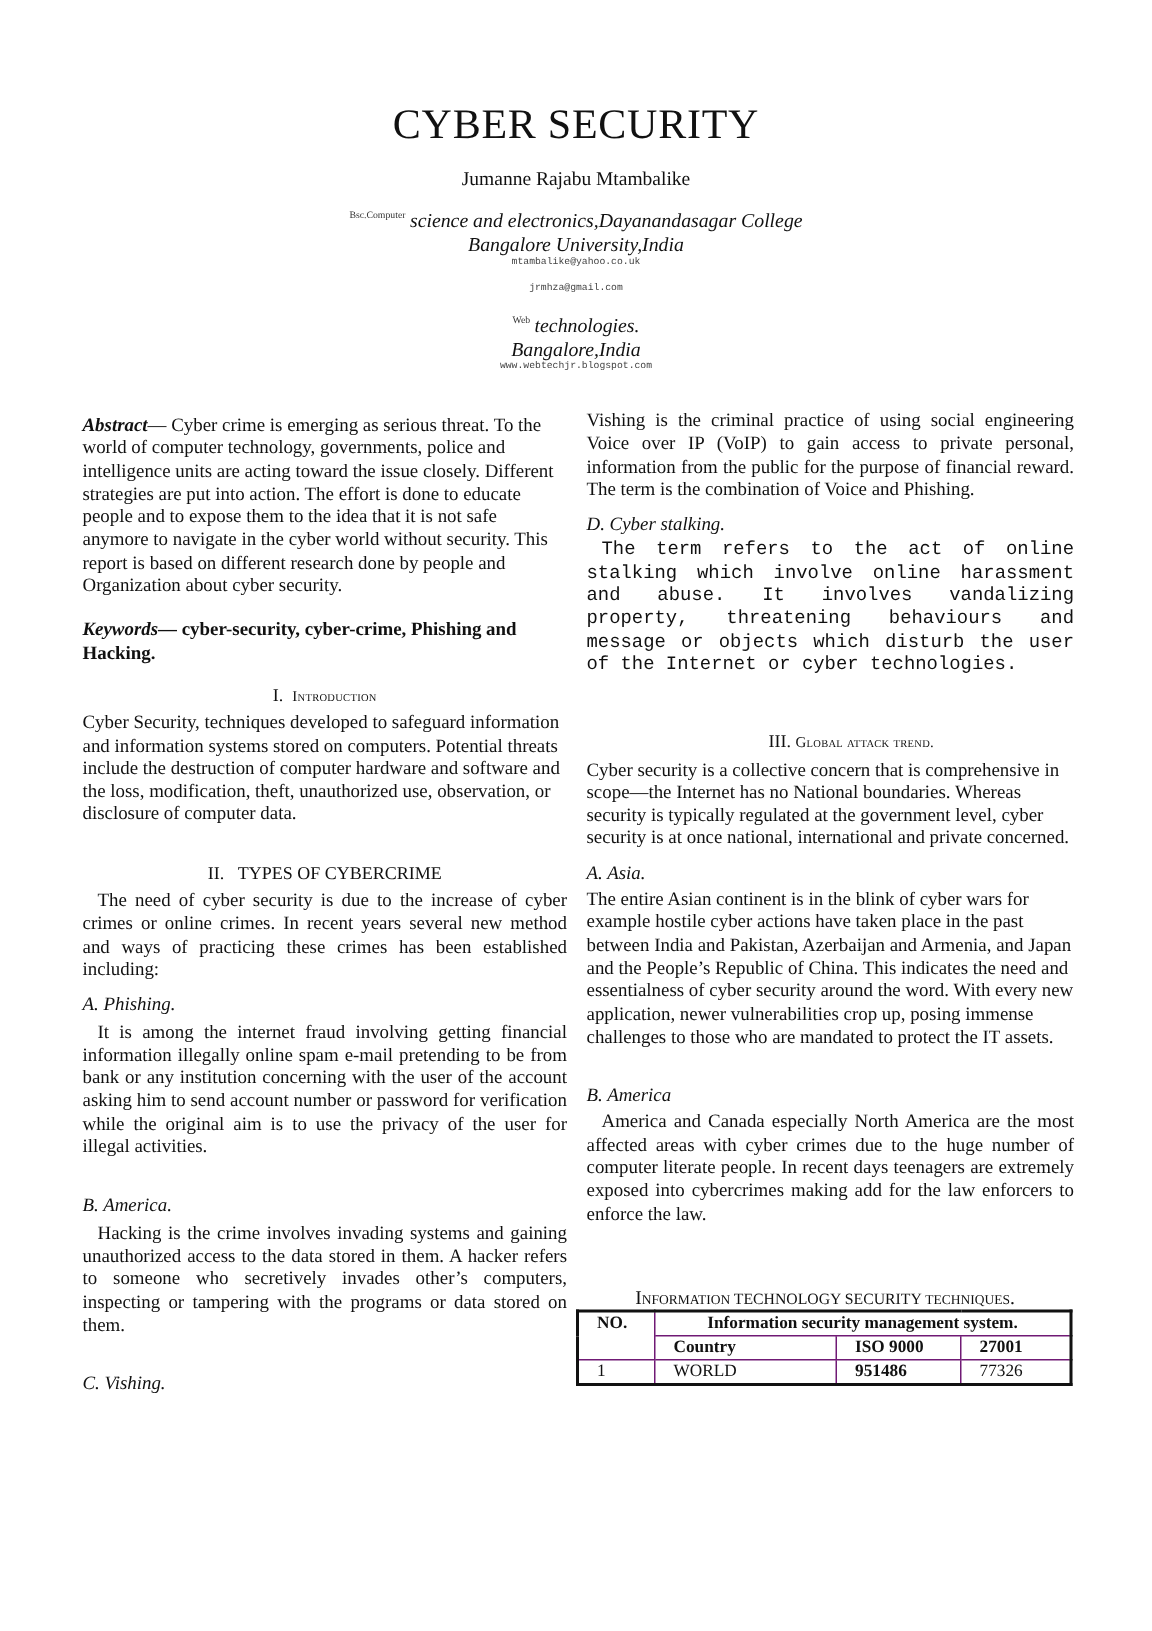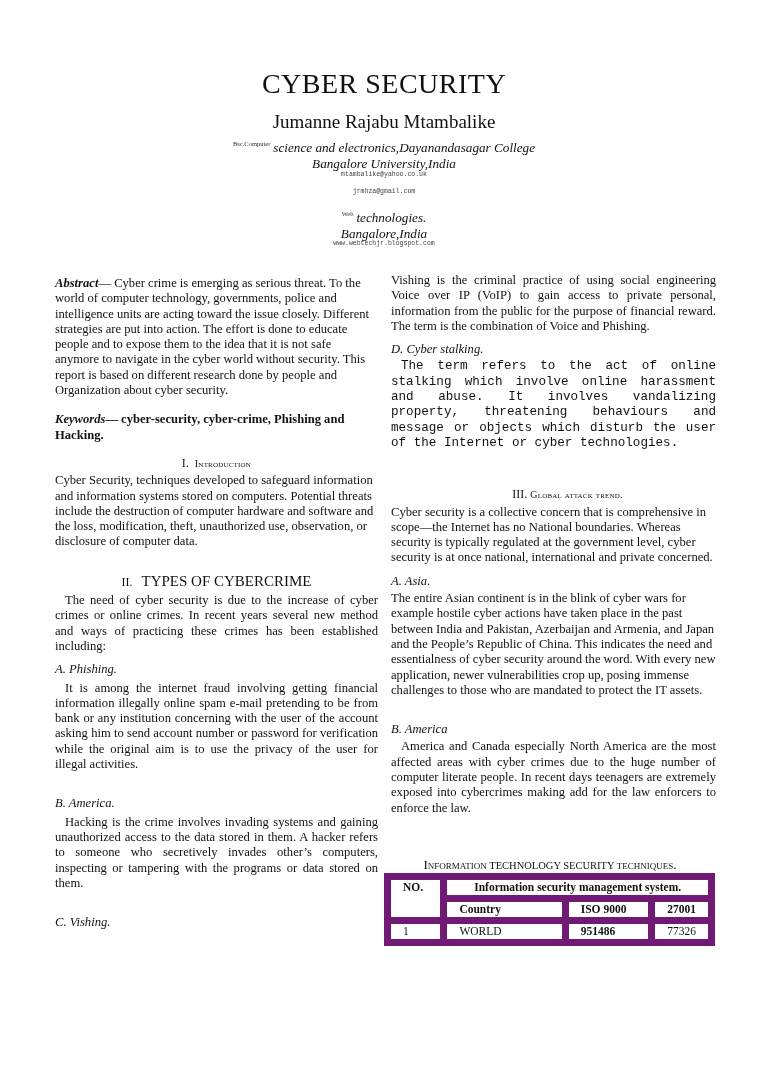--- a/index.html
+++ b/index.html
@@ -7,21 +7,21 @@
     width: 768px; height: 1087px; position: relative; overflow: hidden;
     font-family: "Liberation Serif", "DejaVu Serif", serif; color: #111;
   }
   .page { position: absolute; left: 0; top: 0; width: 768px; height: 1087px; background: #fff; }
 
   
   .title {
     position: absolute; left: 0; width: 768px; top: 66px; text-align: center;
     font-size: 28px; letter-spacing: 0.5px; line-height: 36px;
   }
-  .author { position: absolute; left: 0; width: 768px; top: 111px; text-align: center; font-size: 19px; }
+  .author { position: absolute; left: 0; width: 768px; top: 111px; text-align: center; font-size: 13px; }
   .affil1 { position: absolute; left: 0; width: 768px; top: 136px; text-align: center; font-size: 13.2px; font-style: italic; line-height: 16px; }
   .affil1 sup, .affil3 sup { font-size: 6.5px; font-style: normal; vertical-align: 6px; margin-right: 3px; color: #333; }
   .email { position: absolute; left: 0; width: 768px; text-align: center; font-family: "Liberation Mono", "DejaVu Sans Mono", monospace; font-size: 6.5px; color: #444; }
   .affil3 { position: absolute; left: 0; width: 768px; top: 206px; text-align: center; font-size: 13.2px; font-style: italic; line-height: 16px; }
 
   
   .col { position: absolute; font-size: 12.6px; line-height: 15.3px; }
   .col-left { left: 55px; width: 323px; top: 276px; }
   .col-right { left: 391px; width: 325px; top: 273px; }
   .p { margin: 0; }
@@ -34,21 +34,21 @@
   .sc { font-variant: small-caps; font-size: 10px; letter-spacing: 0.2px; }
   .sub-head { font-style: italic; }
 
   
   .tcap { position: absolute; left: 384px; width: 332px; top: 857px; text-align: center; font-size: 10.5px; }
   .tcap .small { font-variant: small-caps; font-size: 13px; }
   table.data {
     position: absolute; left: 384px; top: 873px; width: 331px;
     border-collapse: collapse; font-size: 11.5px; line-height: 13px;
   }
-  table.data td { border: 7px solid #701a75; padding: 1px 12px; }
+  table.data td { border: 1px solid #701a75; padding: 1px 12px; }
   table.data { border: 2px solid #111; }
   .bold { font-weight: bold; }
 </style>
 </head>
 <body>
 
 <div class="page">
 
   <div class="title">CYBER SECURITY</div>
   <div class="author">Jumanne Rajabu Mtambalike</div>
@@ -67,21 +67,21 @@
   <div class="col col-left">
     <p class="p"><span class="abs-label">Abstract</span><span>— Cyber crime is emerging as serious threat. To the world of computer technology, governments, police and intelligence units are acting toward the issue closely. Different strategies are put into action. The effort is done to educate people and to expose them to the idea that it is not safe anymore to navigate in the cyber world without security. This report is based on different research done by people and Organization about cyber security.</span></p>
     <p class="p" style="margin-top:14px;"><span class="kw-label">Keywords</span><span class="kw-text">— cyber-security, cyber-crime, Phishing and Hacking.</span></p>
 
     <div class="sec-head" style="margin-top:13px;">
       <span>I.</span>&nbsp;&nbsp;<span class="sc">Introduction</span>
     </div>
     <p class="p" style="margin-top:2px;">Cyber Security, techniques developed to safeguard information and information systems stored on computers. Potential threats include the destruction of computer hardware and software and the loss, modification, theft, unauthorized use, observation, or disclosure of computer data.</p>
 
     <div class="sec-head" style="margin-top:24px;">
-      <span>II.</span>&nbsp;&nbsp;&nbsp;<span style="font-size:15px;">TYPES OF CYBERCRIME</span>
+      <span>II.</span>&nbsp;&nbsp;&nbsp;<span style="font-size:12px;">TYPES OF CYBERCRIME</span>
     </div>
     <p class="p justify indent" style="margin-top:3px;">The need of cyber security is due to the increase of cyber crimes or online crimes. In recent years several new method and ways of practicing these crimes has been established including:</p>
 
     <p class="p sub-head" style="margin-top:8px;">A.  Phishing.</p>
     <p class="p justify indent" style="margin-top:3px;">It is among the internet fraud involving getting financial information illegally online spam e-mail pretending to be from bank or any institution concerning with the user of the account asking him to send account number or password for verification while the original aim is to use the privacy of the user for illegal activities.</p>
 
     <p class="p sub-head" style="margin-top:24px;">B.  America.</p>
     <p class="p justify indent" style="margin-top:3px;">Hacking is the crime involves invading systems and gaining unauthorized access to the data stored in them. A hacker refers to someone who secretively invades other’s computers, inspecting or tampering with the programs or data stored on them.</p>
 
     <p class="p sub-head" style="margin-top:24px;">C.  Vishing.</p>

